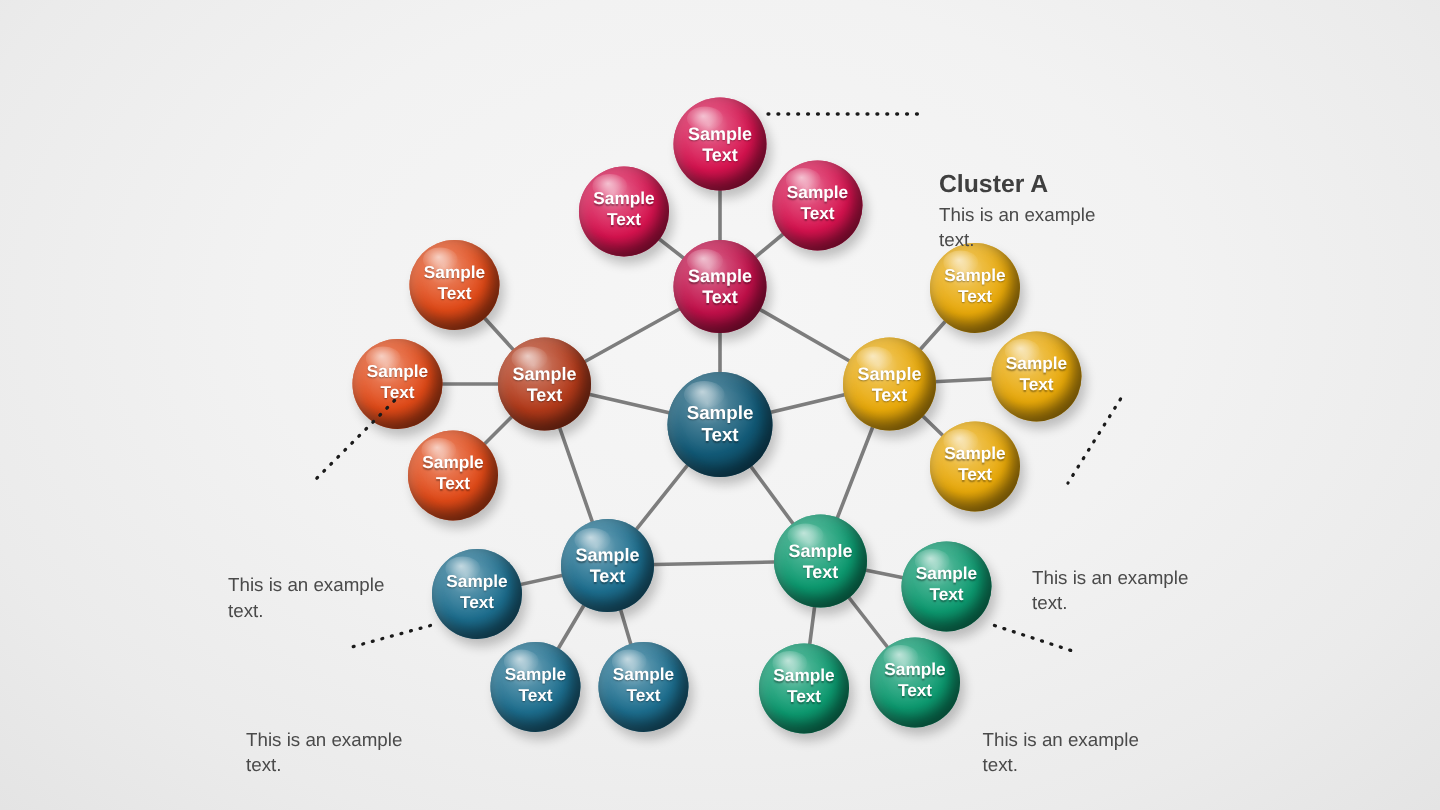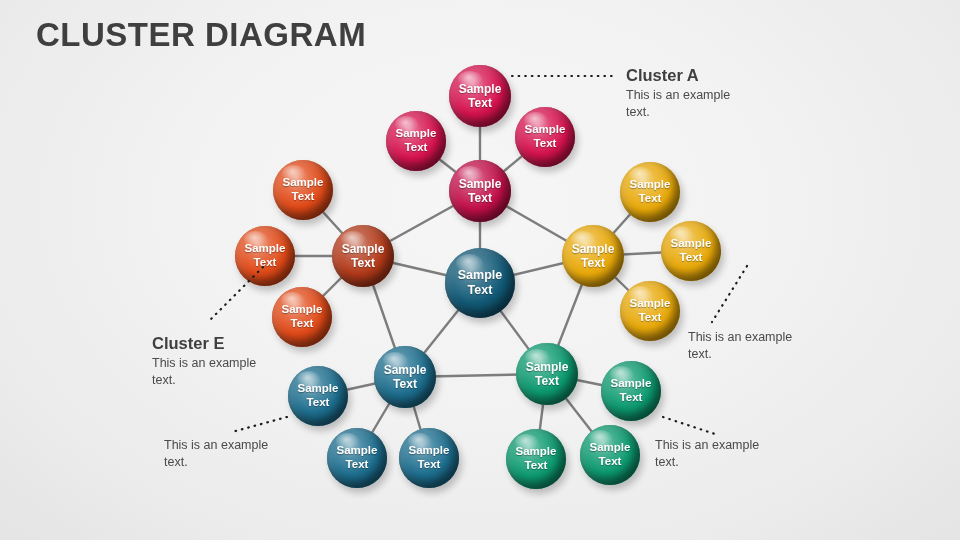--- a/index.html
+++ b/index.html
@@ -65,41 +65,41 @@
     text-shadow: 0 1px 1px rgba(0,0,0,0.35);
     font-weight: bold;
     pointer-events: none;
     padding: 0 4px;
   }
 
   
   .caption {
     position: absolute;
     z-index: 5;
+    margin-top: 48px;
   }
   .caption .cap-title {
     font-size: 16.5px;
     font-weight: bold;
     color: #3f3f3f;
     white-space: nowrap;
     margin-bottom: 2px;
   }
   .caption .cap-desc {
     font-size: 12.5px;
     color: #4a4a4a;
     line-height: 1.32;
     width: 112px;
   }
 </style>
 </head>
 <body>
 
 <div id="slide">
 
-  <div id="title">CLUSTER DIAGRAM</div>
 
   <svg class="layer" id="edge-layer" viewBox="0 0 960 540" xmlns="http://www.w3.org/2000/svg">
       <line x1="480" y1="283" x2="480" y2="191" stroke="#7d7d7d" stroke-width="2.4" stroke-linecap="round"></line>
       <line x1="480" y1="191" x2="480" y2="96" stroke="#7d7d7d" stroke-width="2.4" stroke-linecap="round"></line>
       <line x1="480" y1="191" x2="416" y2="141" stroke="#7d7d7d" stroke-width="2.4" stroke-linecap="round"></line>
       <line x1="480" y1="191" x2="545" y2="137" stroke="#7d7d7d" stroke-width="2.4" stroke-linecap="round"></line>
       <line x1="480" y1="283" x2="593" y2="256" stroke="#7d7d7d" stroke-width="2.4" stroke-linecap="round"></line>
       <line x1="593" y1="256" x2="650" y2="192" stroke="#7d7d7d" stroke-width="2.4" stroke-linecap="round"></line>
       <line x1="593" y1="256" x2="691" y2="251" stroke="#7d7d7d" stroke-width="2.4" stroke-linecap="round"></line>
       <line x1="593" y1="256" x2="650" y2="311" stroke="#7d7d7d" stroke-width="2.4" stroke-linecap="round"></line>
@@ -225,18 +225,17 @@
       <div class="caption" style="left: 688px; top: 329px;">
         <div class="cap-desc">This is an example text.</div>
       </div>
       <div class="caption" style="left: 655px; top: 437px;">
         <div class="cap-desc">This is an example text.</div>
       </div>
       <div class="caption" style="left: 164px; top: 437px;">
         <div class="cap-desc">This is an example text.</div>
       </div>
       <div class="caption" style="left: 152px; top: 334px;">
-        <div class="cap-title">Cluster  E</div>
         <div class="cap-desc">This is an example text.</div>
       </div>
     </div>
 
 </div>
 
 </body></html>

